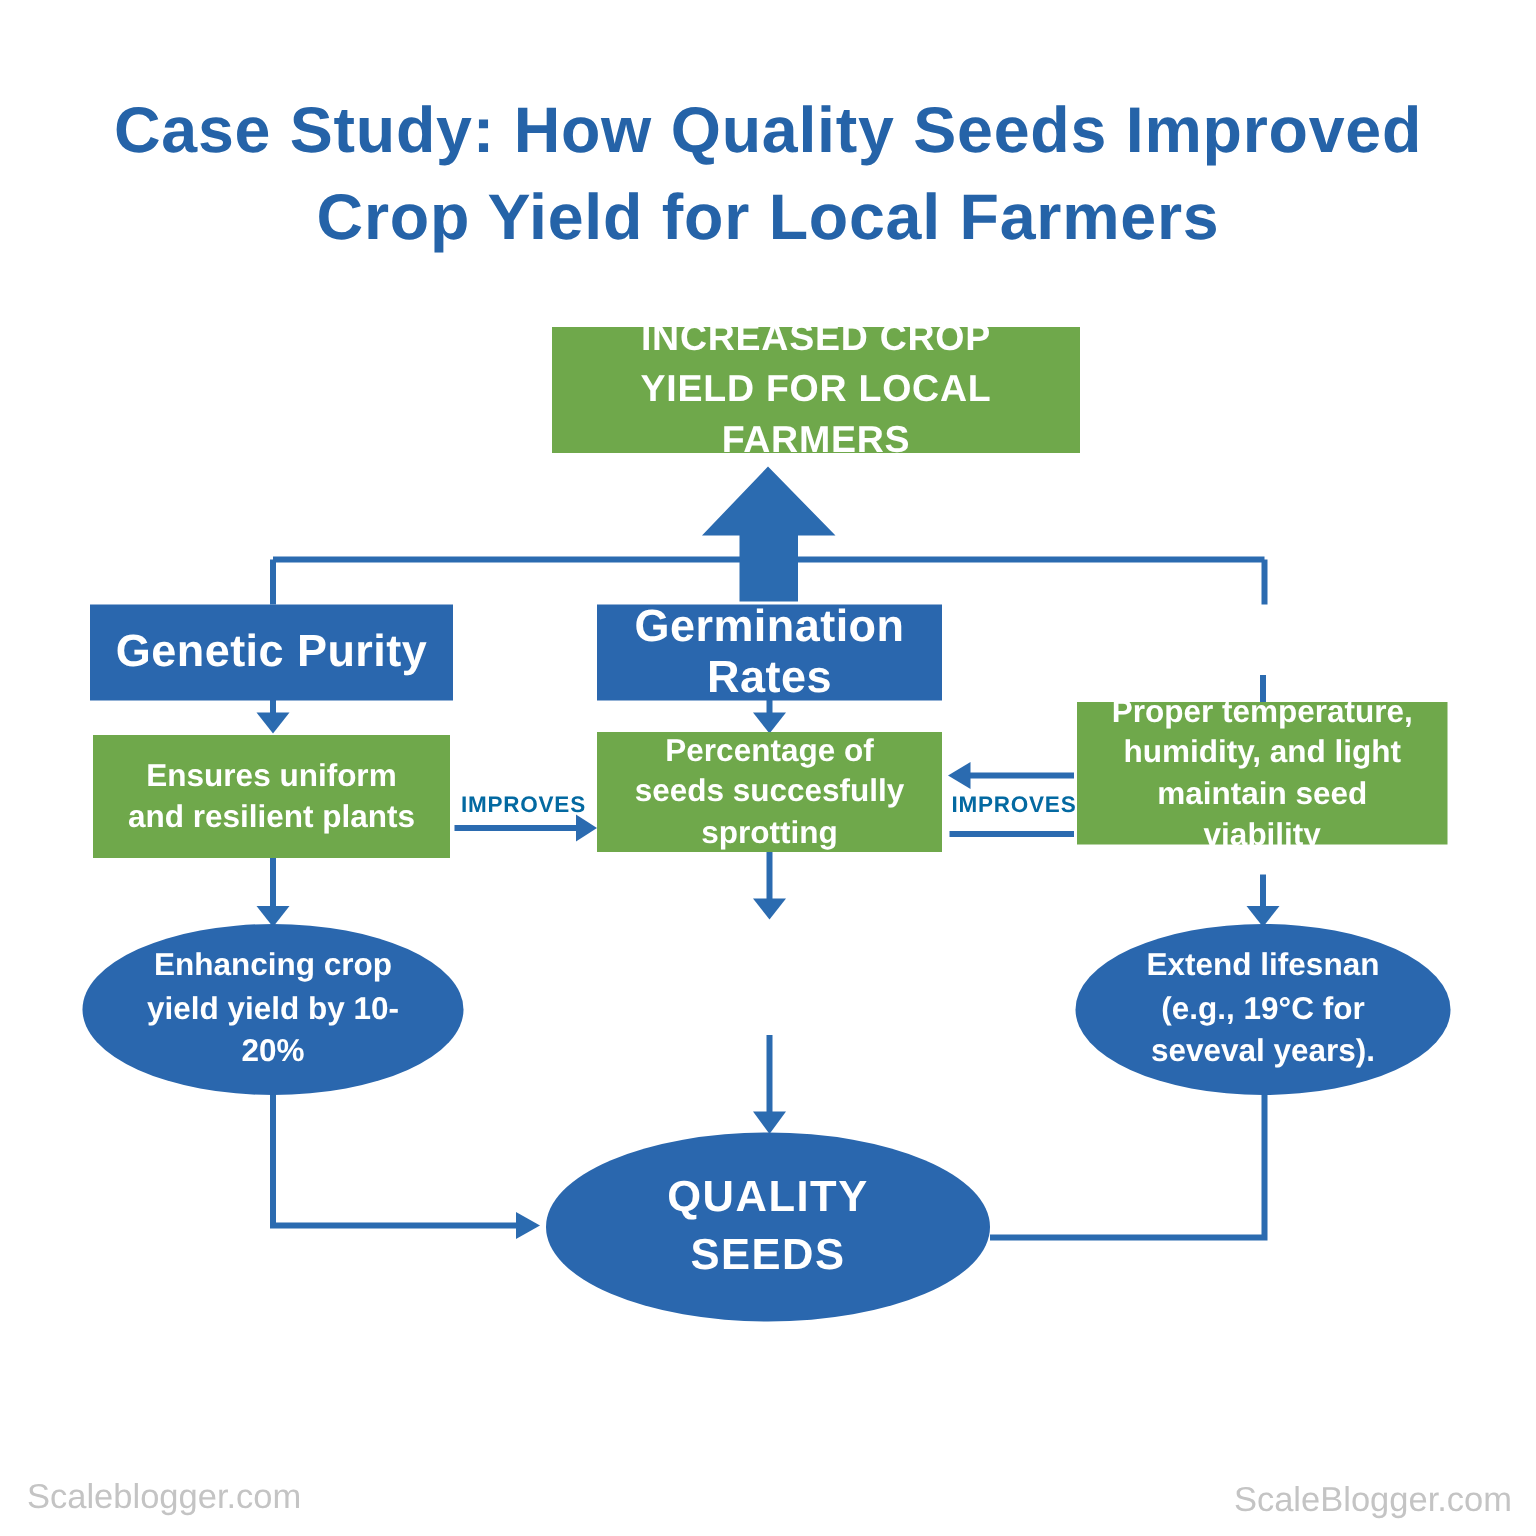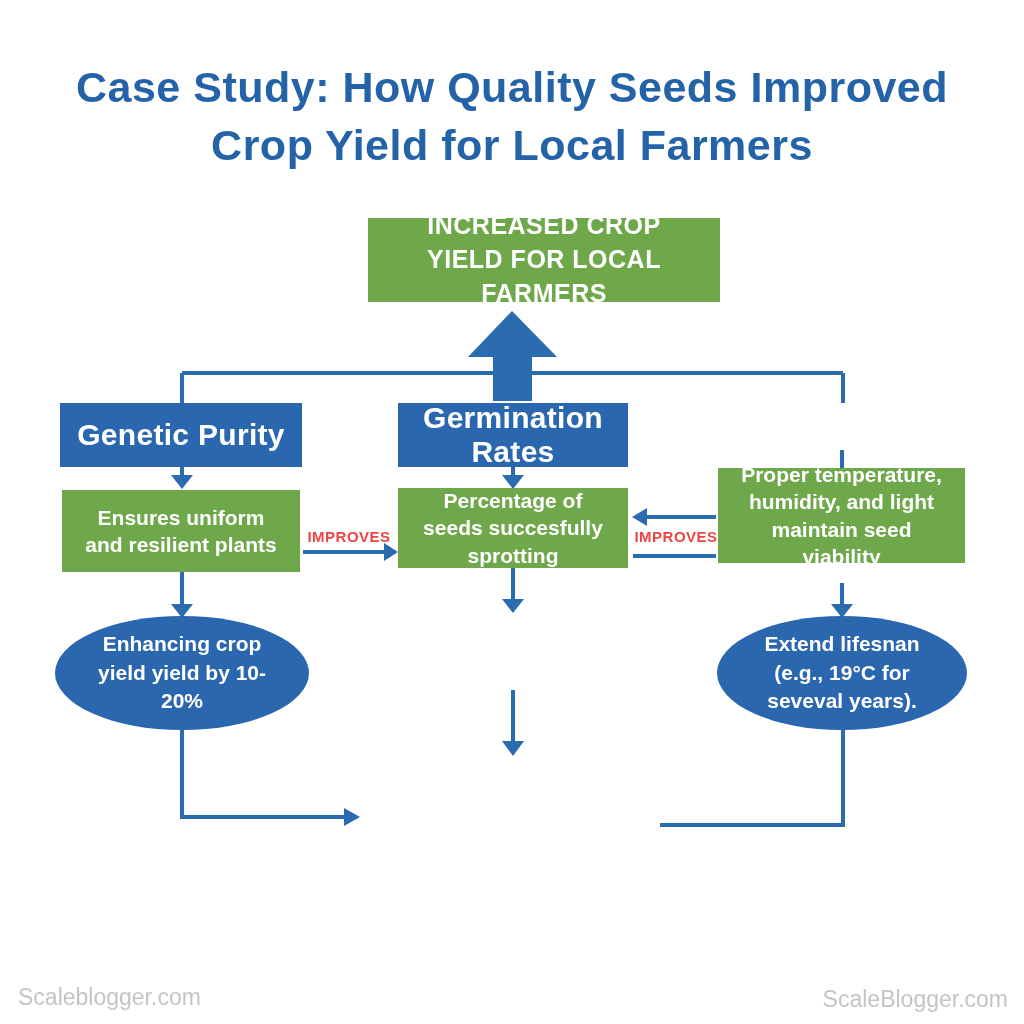--- a/index.html
+++ b/index.html
@@ -67,21 +67,21 @@
   .ell-center {
     left: 364px; top: 755px;
     width: 296px; height: 126px;
     font-size: 29px;
     letter-spacing: 1px;
   }
   .improves {
     position: absolute;
     font-size: 15px;
     font-weight: bold;
-    color: #ef4444;
+    color: #0369a1;
     text-align: center;
     letter-spacing: 0.5px;
   }
   .imp-left  { left: 300px; top: 528px; width: 98px; }
   .imp-right { left: 630px; top: 528px; width: 92px; }
   .watermark {
     position: absolute;
     font-size: 23px;
     color: #c4c4c4;
     font-weight: normal;
@@ -152,17 +152,18 @@
   <div class="node green detail-box det-left">Ensures uniform and resilient plants</div>
   <div class="node green detail-box det-mid">Percentage of seeds succesfully sprotting</div>
   <div class="node green detail-box det-right">Proper temperature, humidity, and light maintain seed viability</div>
 
   <div class="improves imp-left">IMPROVES</div>
   <div class="improves imp-right">IMPROVES</div>
 
   <div class="node blue ellipse ell-left">Enhancing crop yield yield by 10-20%</div>
   <div class="node blue ellipse ell-right">Extend lifesnan (e.g., 19°C for seveval years).</div>
 
+  <div class="node blue ellipse ell-center">QUALITY SEEDS</div>
 
   <div class="watermark wm-left">Scaleblogger.com</div>
   <div class="watermark wm-right">ScaleBlogger.com</div>
 
 </div>
 
 </body></html>

